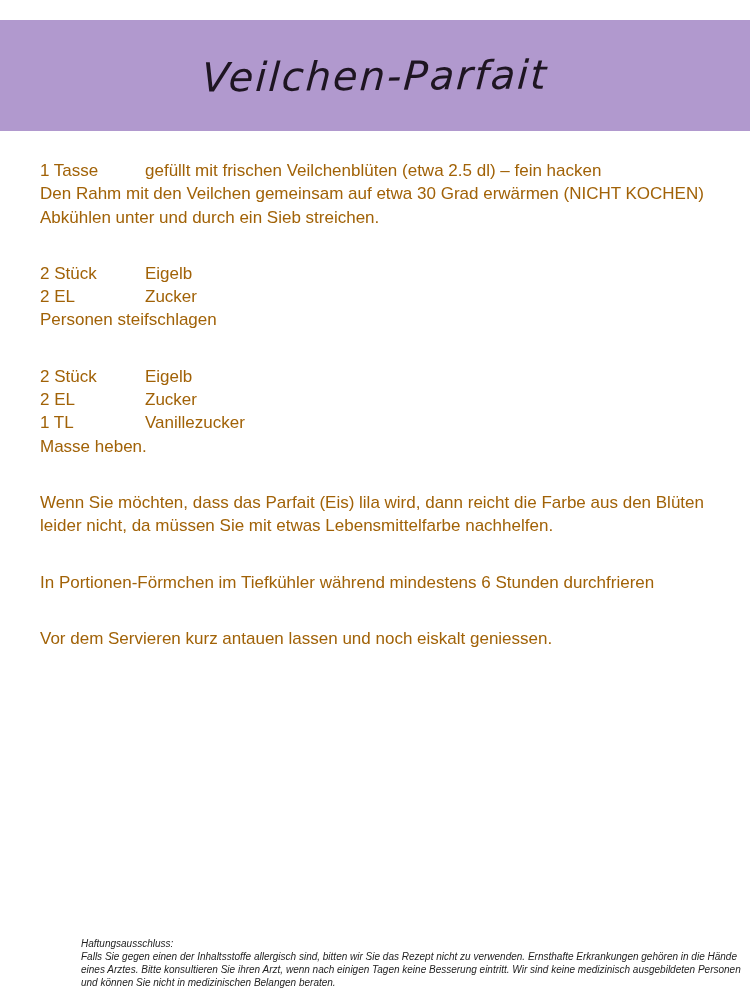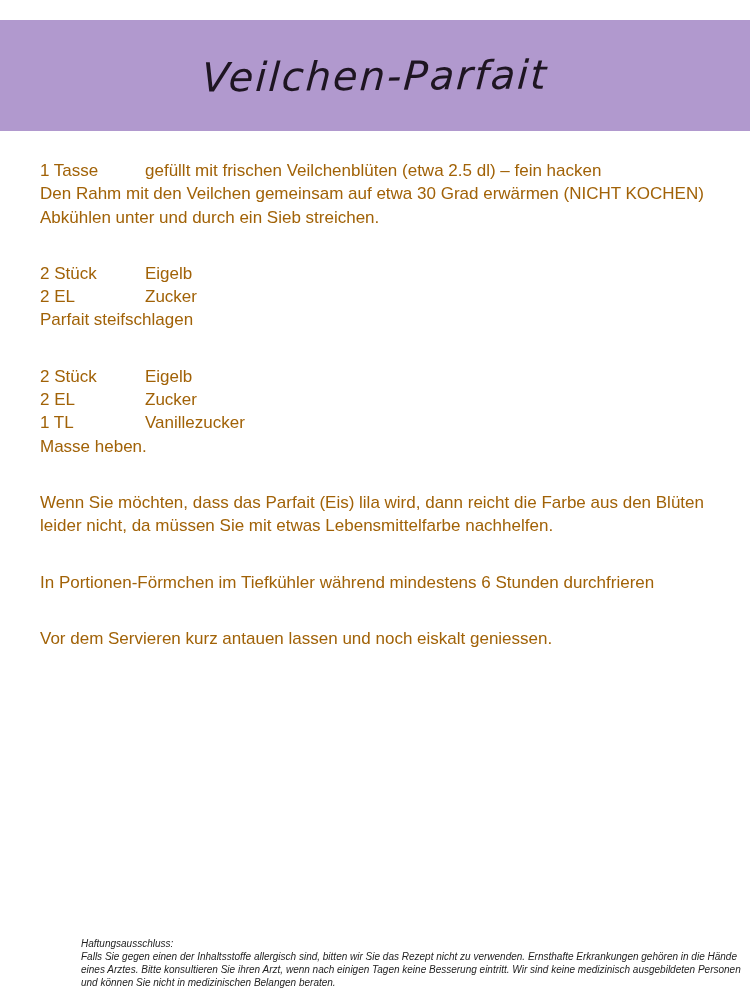--- a/index.html
+++ b/index.html
@@ -91,21 +91,21 @@
 
     <div class="block">
       <div class="ing-row">
         <span class="ing-qty">2 Stück</span>
         <span class="ing-item">Eigelb</span>
       </div>
       <div class="ing-row">
         <span class="ing-qty">2 EL</span>
         <span class="ing-item">Zucker</span>
       </div>
-      <div class="line">Parfait steifschlagen</div>
+      <div class="line">Personen steifschlagen</div>
     </div>
 
     <div class="block">
       <div class="ing-row">
         <span class="ing-qty">2 Stück</span>
         <span class="ing-item">Eigelb</span>
       </div>
       <div class="ing-row">
         <span class="ing-qty">2 EL</span>
         <span class="ing-item">Zucker</span>

